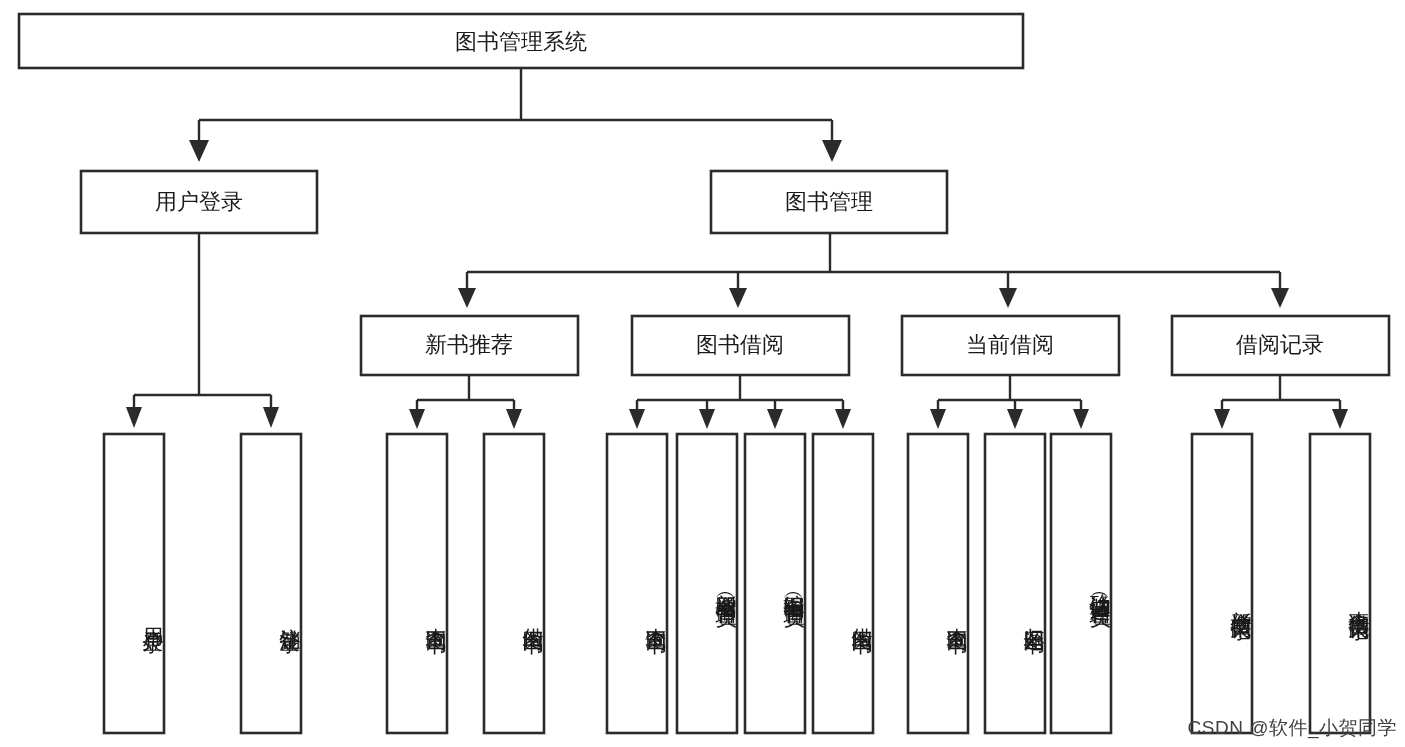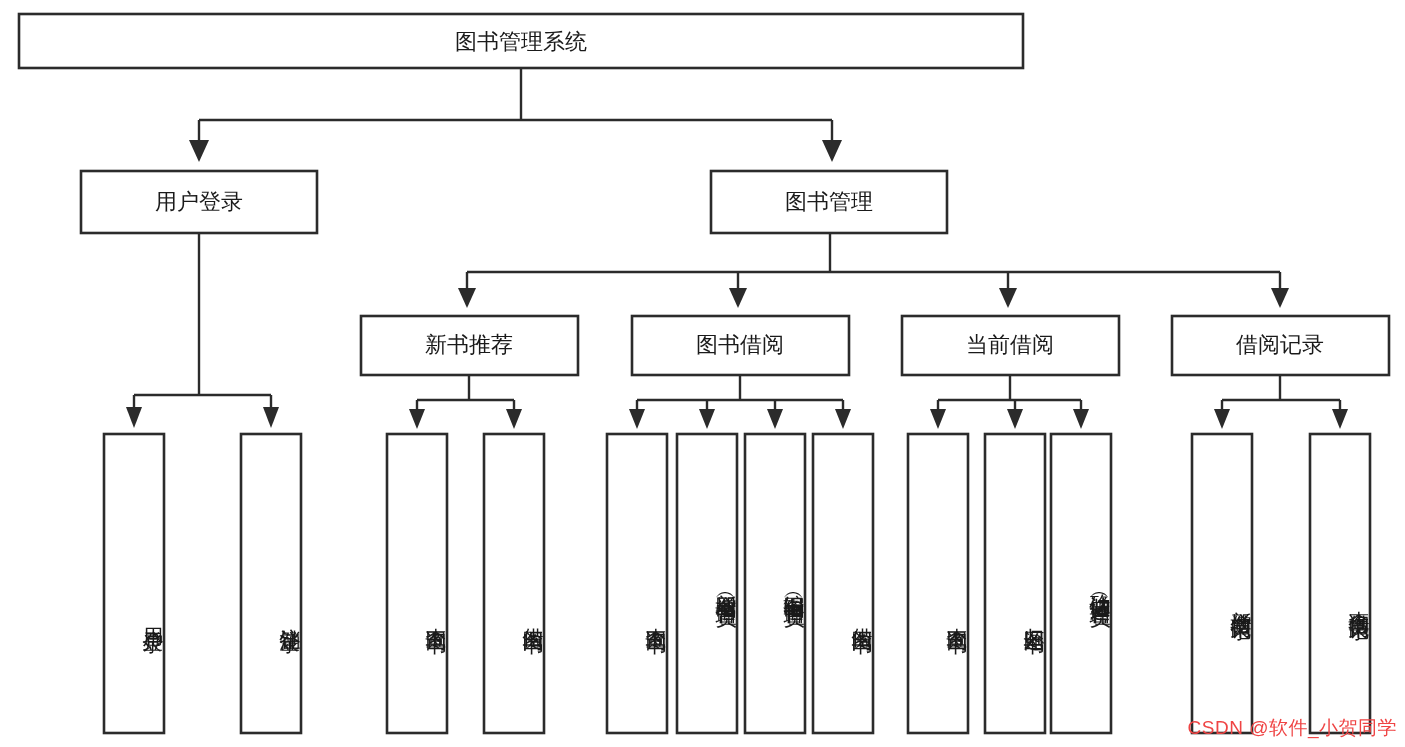--- a/index.html
+++ b/index.html
@@ -62,21 +62,21 @@
     justify-content: center;
     white-space: nowrap;
     pointer-events: none;
   }
   .watermark {
     position: absolute;
     right: 8px;
     bottom: 6px;
     font-family: "Liberation Sans", "DejaVu Sans", sans-serif;
     font-size: 19px;
-    color: #ef4444;
+    color: #404040;
     letter-spacing: 0.5px;
     white-space: nowrap;
   }
 </style>
 </head>
 <body>
 
 <div id="page">
 
   <svg id="diagram" viewBox="0 0 1405 747">

